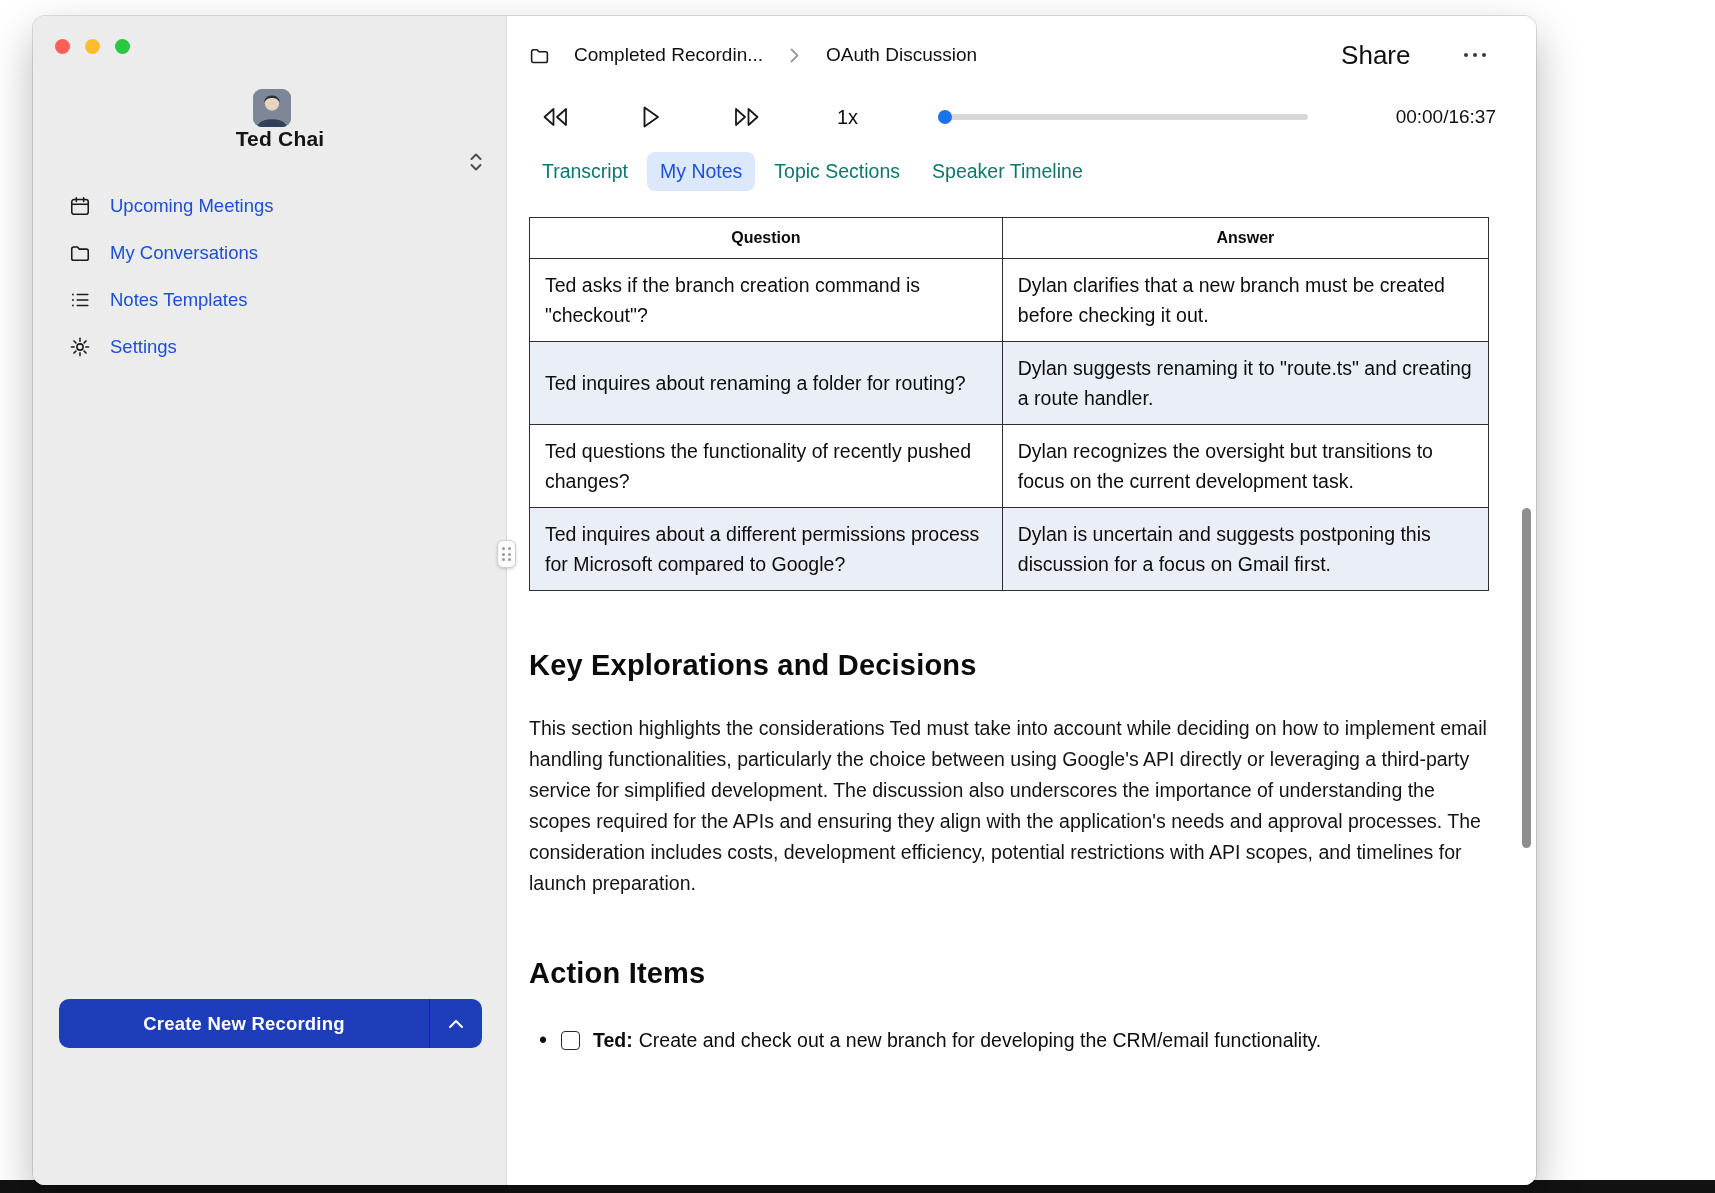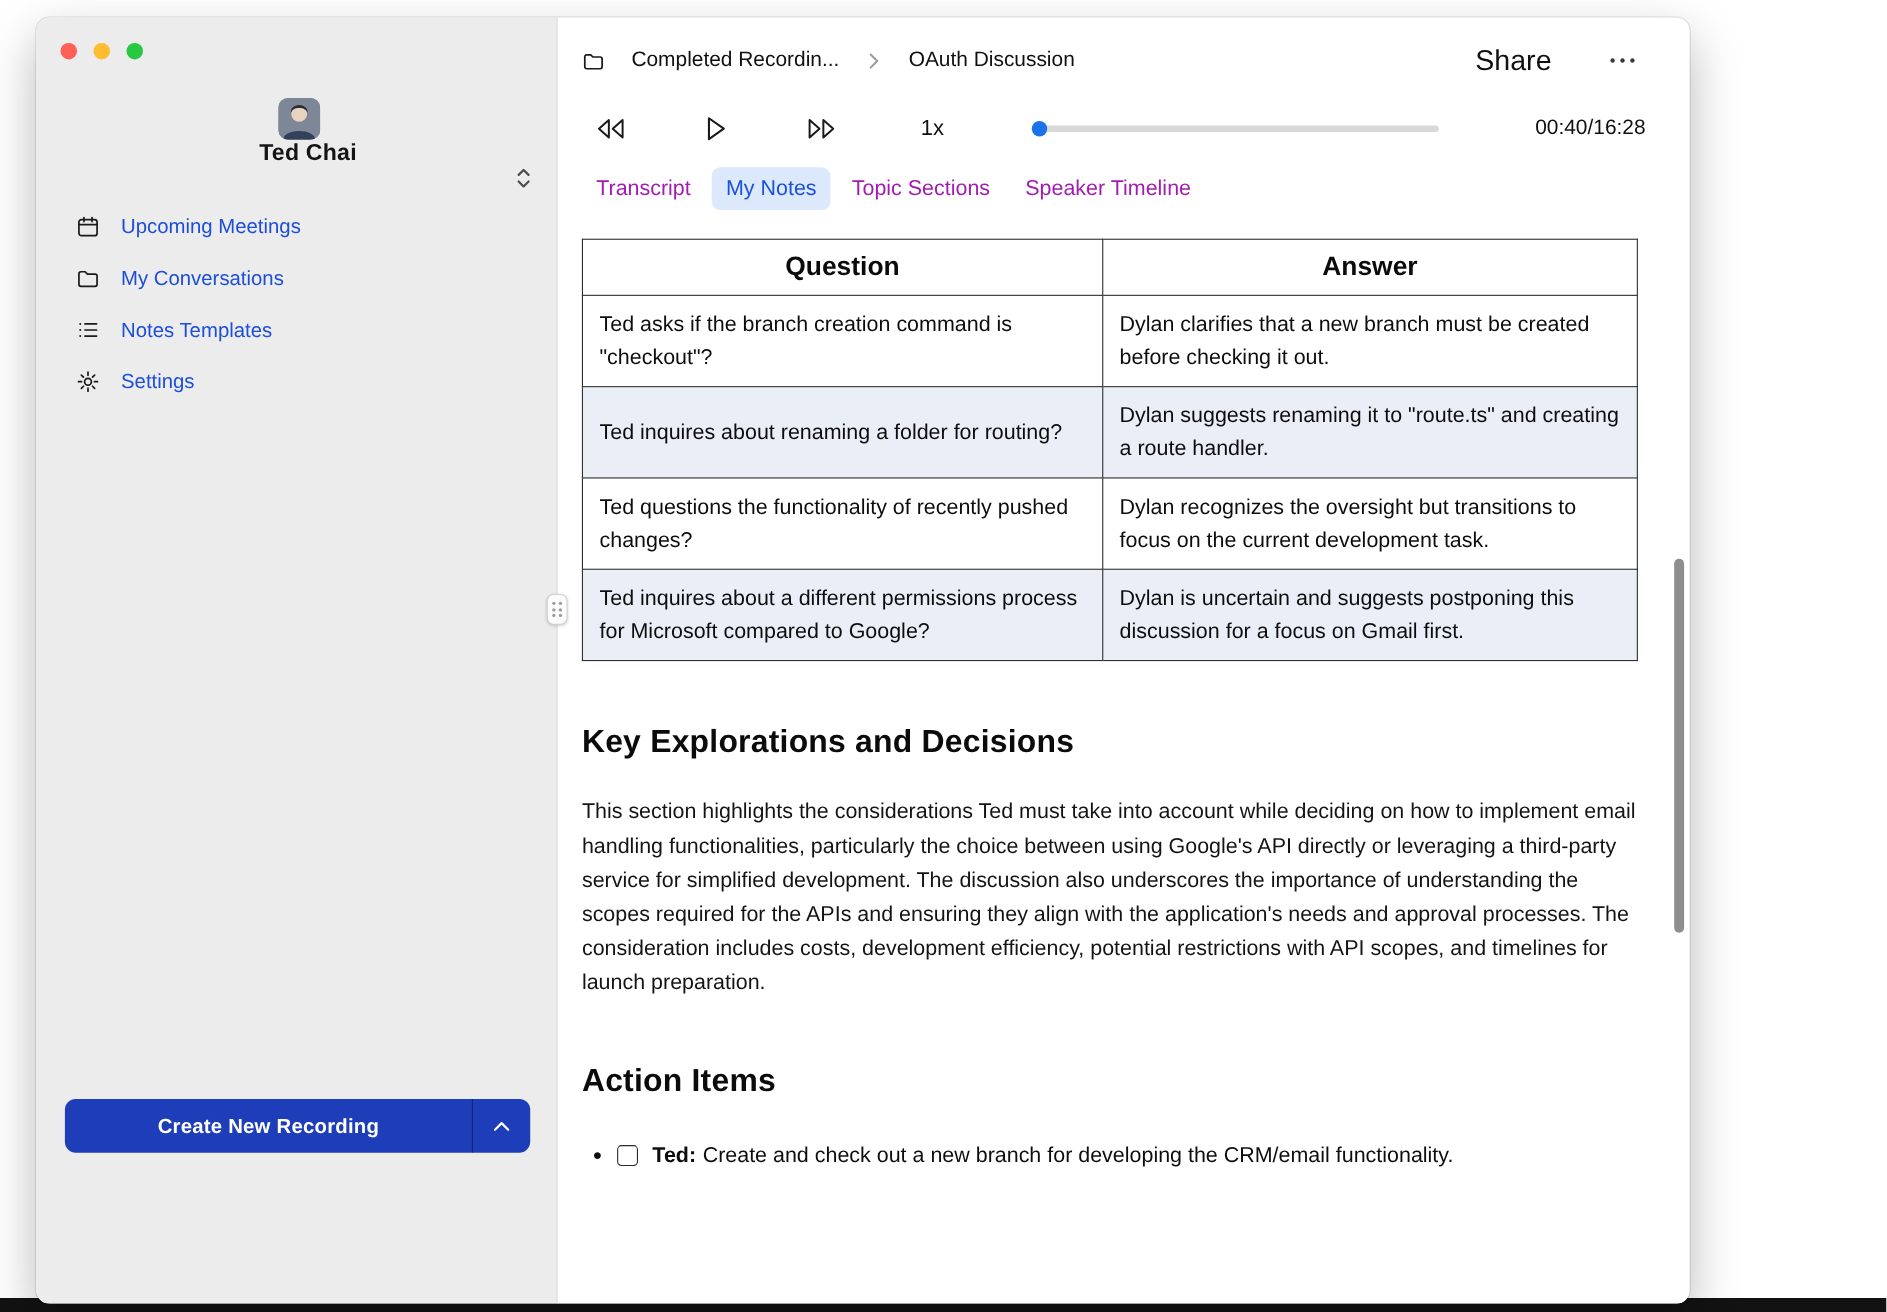--- a/index.html
+++ b/index.html
@@ -57,26 +57,26 @@
   .player { display:flex; align-items:center; margin-top:32px; padding-left:12px; height:30px;gap:46px; }
   .pbtn { display:flex; align-items:center; justify-content:center; cursor:pointer; }
   .pbtn + .pbtn { margin-left:26px; }
   .speed { margin-left:30px; font-size:20px; color:#101010; cursor:pointer; }
   .progress-wrap { flex:1; margin:0 30px 0 34px; position:relative; height:16px; display:flex; align-items:center; cursor:pointer; }
   .progress-track { width:100%; height:6px; background:#d8d8d8; border-radius:3px; }
   .progress-dot { position:absolute; left:0; top:1px; width:14px; height:14px; background:#1a73e8; border-radius:50%; cursor:grab; }
   .time { font-size:19px; color:#101010; min-width:112px; text-align:right; }
 
   .tabs { display:flex; margin-top:20px; gap:6px; }
-  .tab { padding:8px 13px; font-size:19.5px; color:#a21caf; border-radius:8px; cursor:pointer; white-space:nowrap; }
+  .tab { padding:8px 13px; font-size:19.5px; color:#0f766e; border-radius:8px; cursor:pointer; white-space:nowrap; }
   .tab.active { background:#dce8fb; color:#1b51d8; }
 
   table.qa { margin-top:26px; width:960px; border-collapse:collapse; }
   table.qa col.c1 { width:49.3%; } table.qa col.c2 { width:50.7%; }
-  table.qa th { border:1px solid #2f2f2f; font-size:24px; font-weight:bold; padding:11px 8px; text-align:center; color:#0b0b0b; }
+  table.qa th { border:1px solid #2f2f2f; font-size:16px; font-weight:bold; padding:11px 8px; text-align:center; color:#0b0b0b; }
   table.qa td { border:1px solid #2f2f2f; font-size:19.5px; padding:11px 15px; line-height:30px; color:#0d0d0d; vertical-align:middle; }
   table.qa tr.shade td { background:#e9eef7; }
 
   .h2 { margin:56px 0 0; font-size:29px; line-height:36px; font-weight:bold; color:#0b0b0b; letter-spacing:.2px; }
   .para { margin-top:30px; width:962px; font-size:19.5px; line-height:31px; color:#141414; }
 
   .action-row { margin-top:38px; display:flex; align-items:center; font-size:19.5px; color:#0d0d0d; }
   .bullet { font-size:23px; margin:0 14px 0 10px; line-height:1; }
   .checkbox { width:19px; height:19px; border:1.8px solid #2a2a2a; border-radius:4px; margin-right:13px; flex:none; cursor:pointer; background:#fff; }
   .action-owner { font-weight:bold; }
@@ -222,21 +222,21 @@
         <svg width="28" height="20" viewBox="0 0 28 20" fill="none" stroke="#1a1a1a" stroke-width="1.8" stroke-linejoin="round">
           <path d="M3 2 L12 10 L3 18 Z"></path>
           <path d="M15.5 2 L24.5 10 L15.5 18 Z"></path>
         </svg>
       </span>
       <span class="speed">1x</span>
       <span class="progress-wrap">
         <span class="progress-track"></span>
         <span class="progress-dot"></span>
       </span>
-      <span class="time">00:40/16:28</span>
+      <span class="time">00:00/16:37</span>
     </div>
 
     <div class="tabs">
       <span class="tab">Transcript</span>
       <span class="tab active">My Notes</span>
       <span class="tab">Topic Sections</span>
       <span class="tab">Speaker Timeline</span>
     </div>
 
     <table class="qa">

